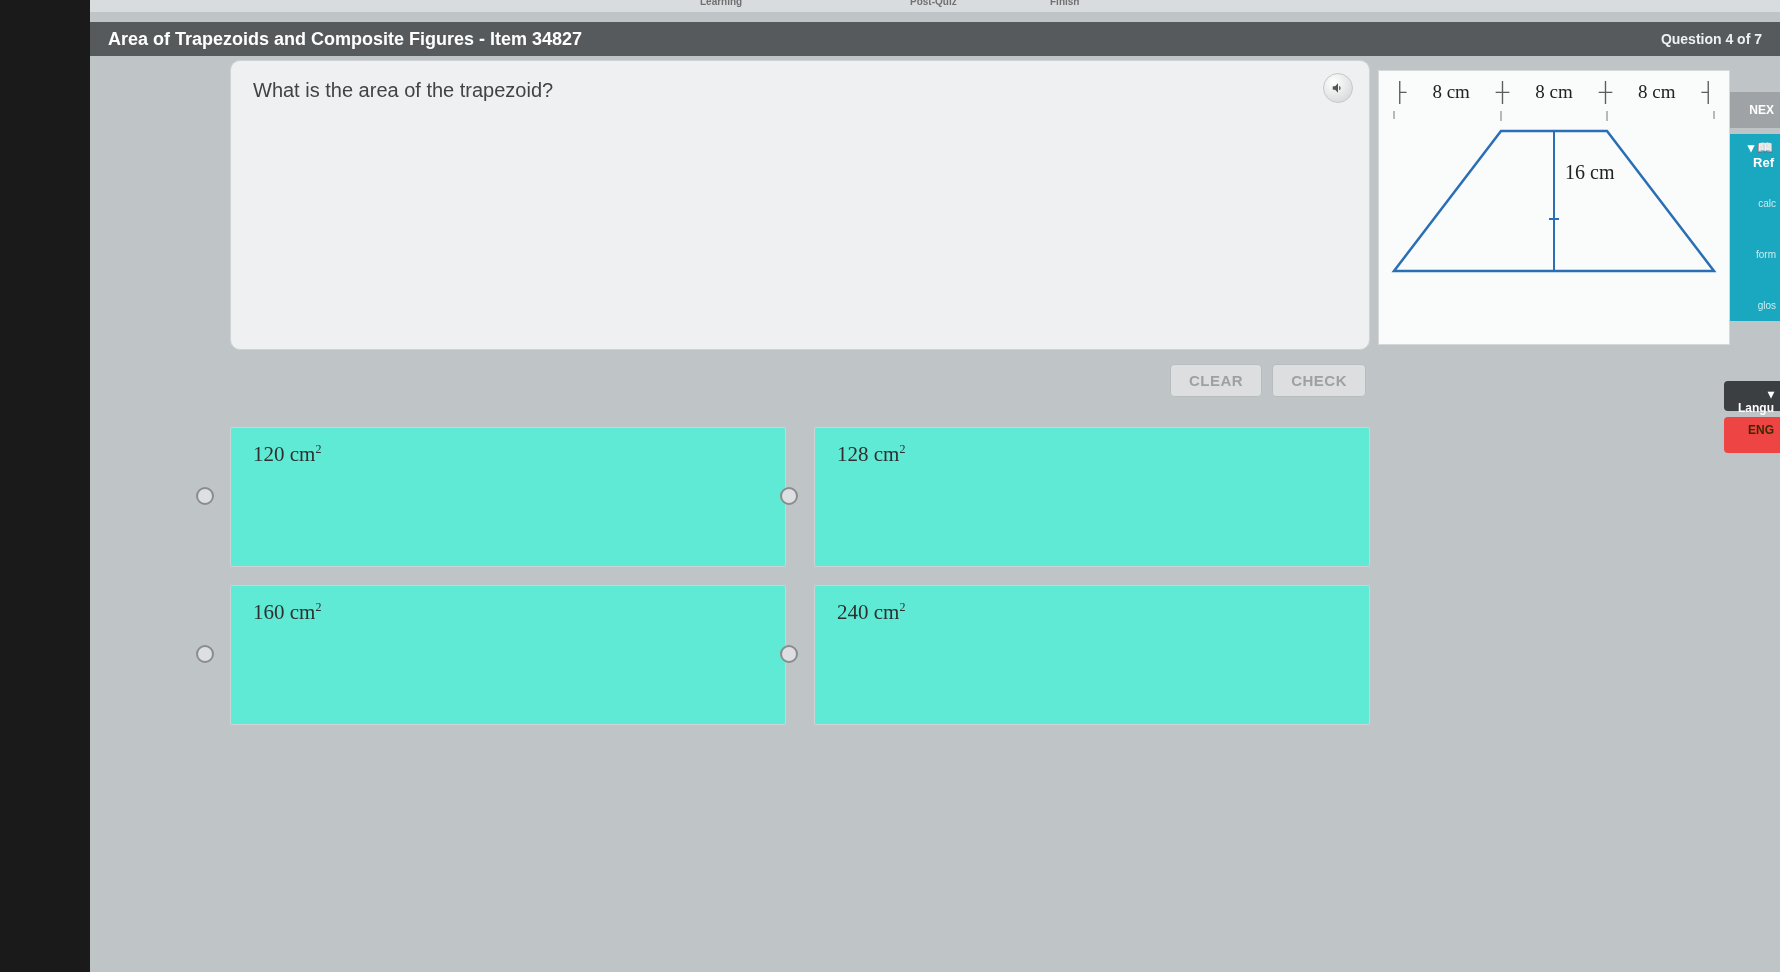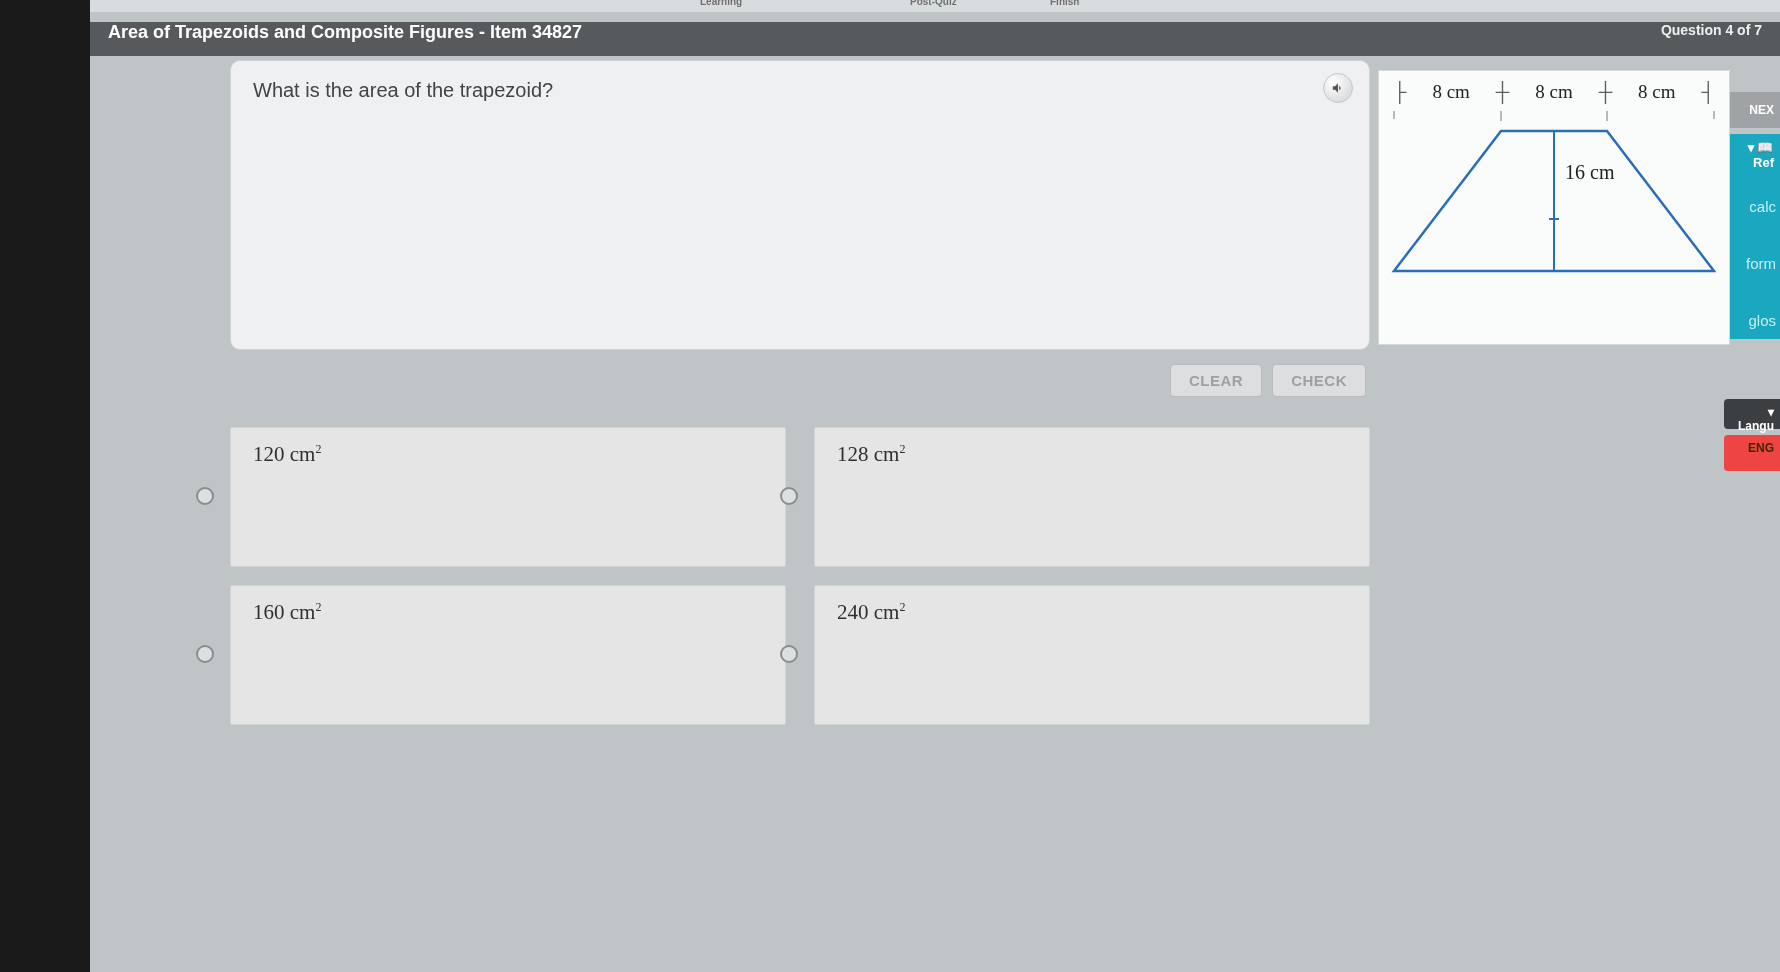--- a/index.html
+++ b/index.html
@@ -2,47 +2,47 @@
 <html><head>
 <meta charset="utf-8">
 <style>
   * { box-sizing: border-box; margin: 0; padding: 0; }
   html, body { width: 100%; height: 100%; font-family: Arial, Helvetica, sans-serif; background:#2d2d2d; }
   .viewport { width:1780px; height:972px; position:relative; background:#b8bdc0; overflow:hidden; }
   .left-bezel { position:absolute; left:0; top:0; width:90px; height:100%; background:#1a1a1a; }
   .screen { position:absolute; left:90px; top:0; right:0; bottom:0; background:#bfc4c7; }
   .topnav { position:absolute; left:0; right:0; top:0; height:12px; background:#d9dcde; color:#6a6a6a; font-size:10px; }
   .topnav .item { position:absolute; top:-4px; font-weight:600; color:#707070;}
-  .titlebar { position:absolute; left:0; right:0; top:22px; height:34px; background:#565a5d; color:#fff; display:flex; align-items:flex-start; padding:0 18px; font-size:18px; justify-content:space-between;}
+  .titlebar { position:absolute; left:0; right:0; top:22px; height:34px; background:#565a5d; color:#fff; display:flex; align-items:center; padding:0 18px; font-size:18px; justify-content:space-between;}
   .titlebar .title { font-weight:700; }
   .titlebar .qcount { font-weight:700; font-size:14px; color:#eef0f1; }
   .content { position:absolute; left:140px; top:60px; right:410px; }
   .question-card { background:#eef0f1; border:1px solid #d0d3d5; border-radius:10px; padding:18px 22px; height:290px; position:relative; }
   .question-text { font-size:20px; color:#414345; }
   .audio-btn { position:absolute; right:16px; top:12px; width:30px; height:30px; border-radius:50%; background:radial-gradient(circle at 35% 30%, #fff, #cfd1d2); border:1px solid #c5c7c8; display:flex; align-items:center; justify-content:center; color:#555;}
   .action-row { display:flex; justify-content:flex-end; gap:10px; margin-top:14px; padding-right:4px;}
   .action-btn { background:#dcdedf; border:1px solid #b9bcbe; color:#9ea1a3; font-weight:700; font-size:15px; padding:7px 18px; border-radius:4px; letter-spacing:0.5px;}
   .options { display:grid; grid-template-columns:1fr 1fr; gap:18px 28px; margin-top:30px; }
-  .option { background:#e5e5e5; border:1px solid #d0d3d5; border-radius:2px; height:140px; padding:14px 22px; position:relative; }
+  .option { background:#5eead4; border:1px solid #d0d3d5; border-radius:2px; height:140px; padding:14px 22px; position:relative; }
   .option-label { font-size:21px; color:#2f2f2f; font-family:"Times New Roman", serif; }
   .option-label sup { font-size:12px; }
   .opt-radio { width:18px; height:18px; border:2px solid #8a8d8f; border-radius:50%; background:#dddfe0; position:absolute; left:-34px; top:60px;}
   
   .figure-panel { position:absolute; right:50px; top:70px; width:352px; height:275px; background:#fafbfb; border:1px solid #d6d8d9; padding:10px 10px; }
   .fig-top-labels { display:flex; justify-content:space-between; font-size:19px; color:#222; font-family:"Times New Roman",serif; padding:0 4px 4px 4px; position:relative;}
   .tick { color:#5b5d5e; }
   .height-label { position:absolute; left:186px; top:90px; font-size:20px; color:#222; font-family:"Times New Roman",serif; }
   .trap-svg { display:block; margin:4px auto 0 auto; }
   
   .sidetabs { position:absolute; right:0; top:92px; width:56px; }
   .tab { color:#fff; font-size:12px; font-weight:700; border-radius:4px 0 0 4px; padding:6px 6px; margin-bottom:6px; text-align:right;}
   .tab.next { background:#a0a3a5; height:36px; line-height:24px; margin-top:0; }
   .ref-panel { background:#1aa7c0; color:#fff; border-radius:4px 0 0 4px; padding:6px 4px 10px 4px; margin-bottom:10px;}
   .ref-panel .hdr { font-size:13px; font-weight:700; text-align:right; padding-right:2px;}
-  .ref-panel .sub { font-size:15px; text-align:right; color:#c9edf3; margin-top:28px;}
+  .ref-panel .sub { font-size:10px; text-align:right; color:#c9edf3; margin-top:28px;}
   .ref-panel .sub + .sub { margin-top:40px;}
   .tab.lang { background:#3b3f42; height:30px;}
   .tab.eng { background:#ef4444; color:#3b2a00; height:36px; font-size:12px;}
 </style>
 </head>
 <body>
 
 <div class="viewport">
   <div class="left-bezel"></div>
   <div class="screen">

